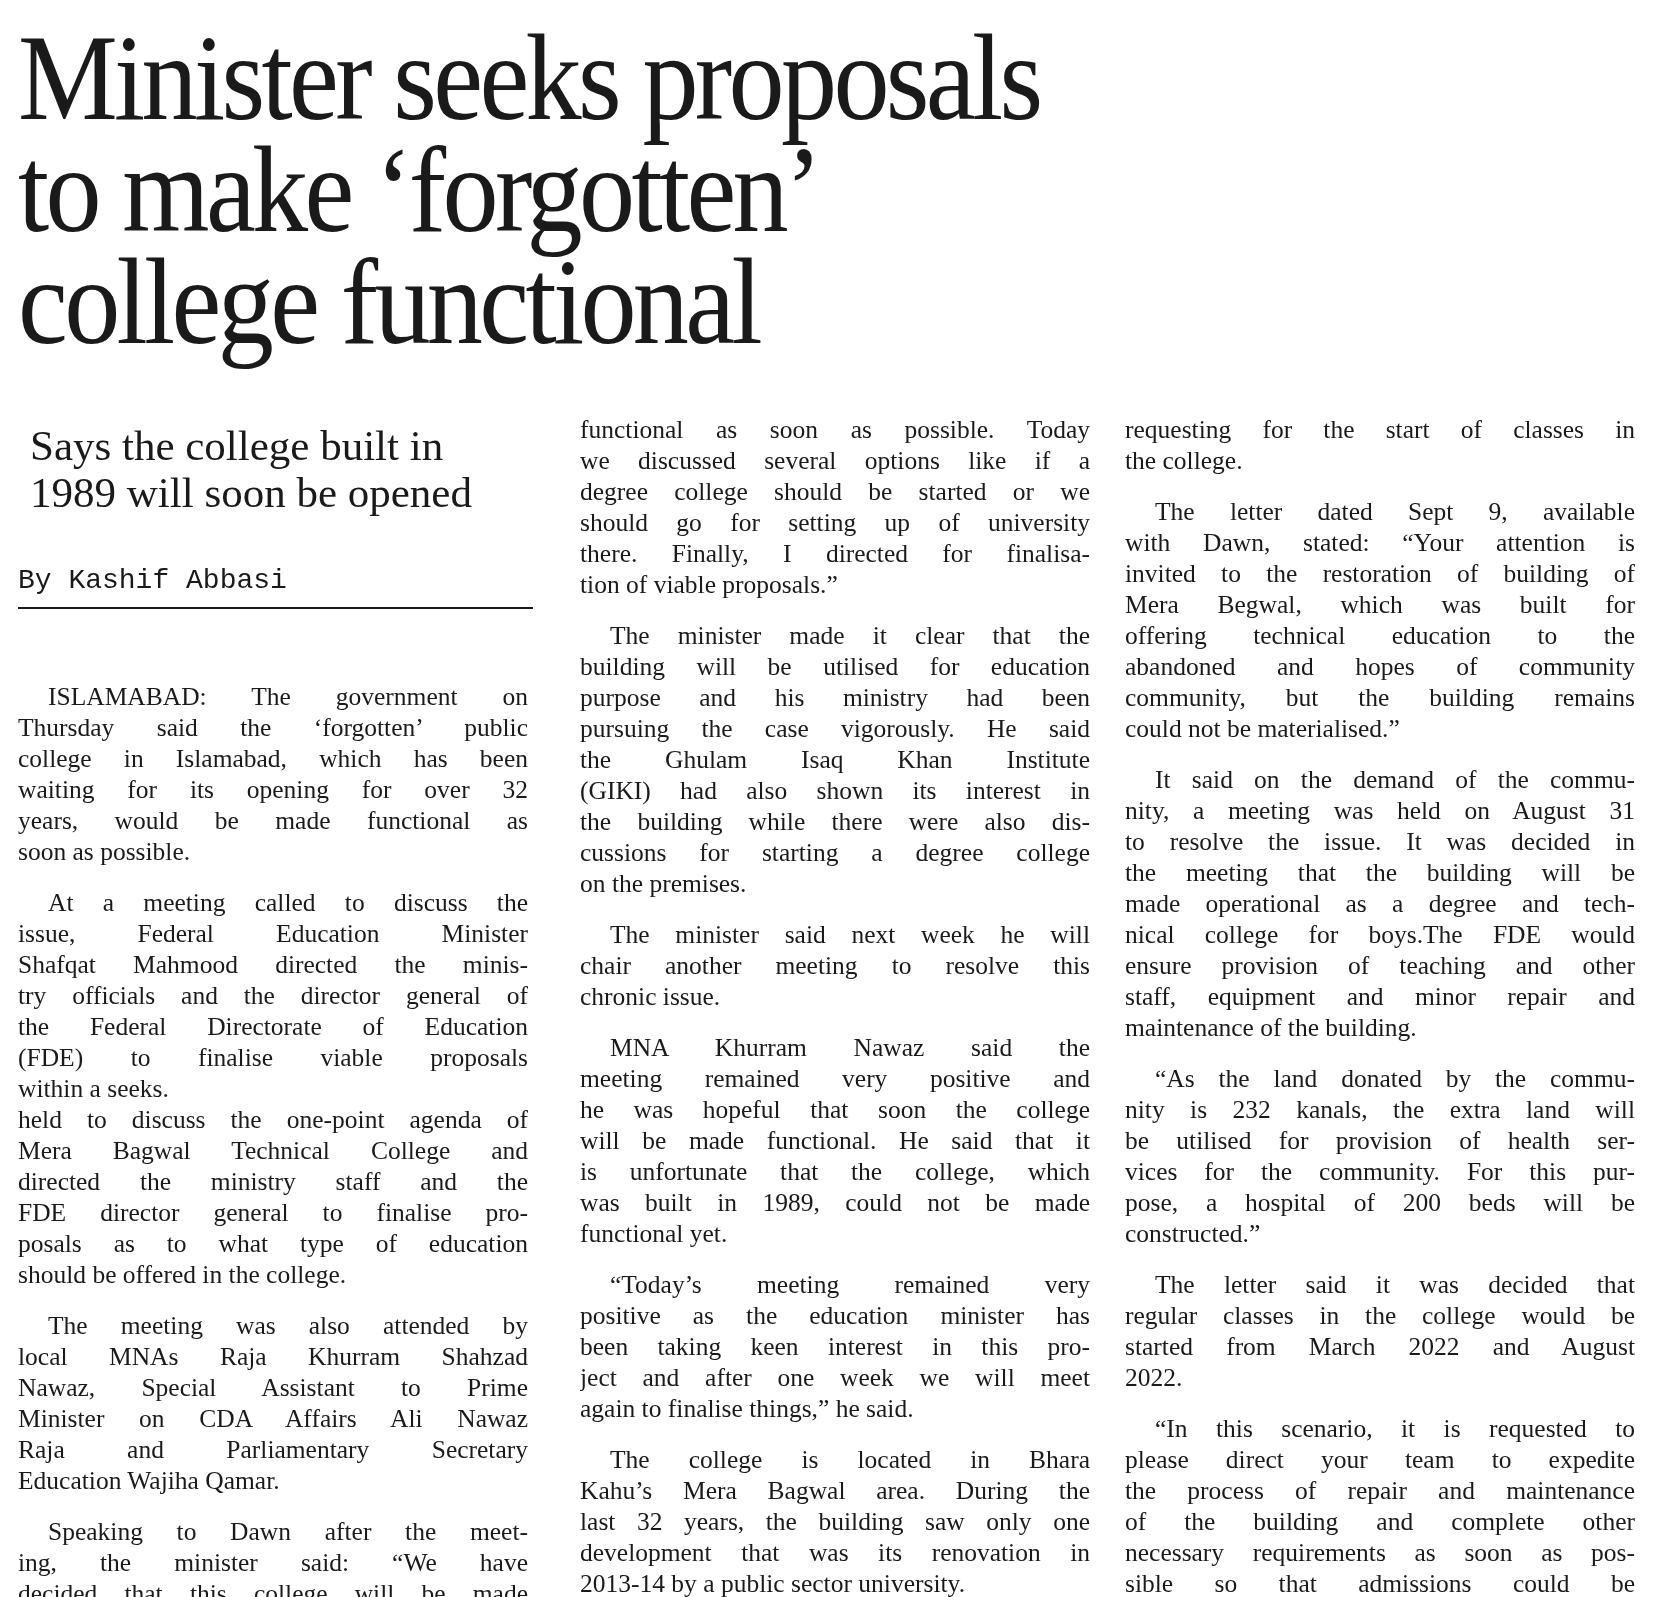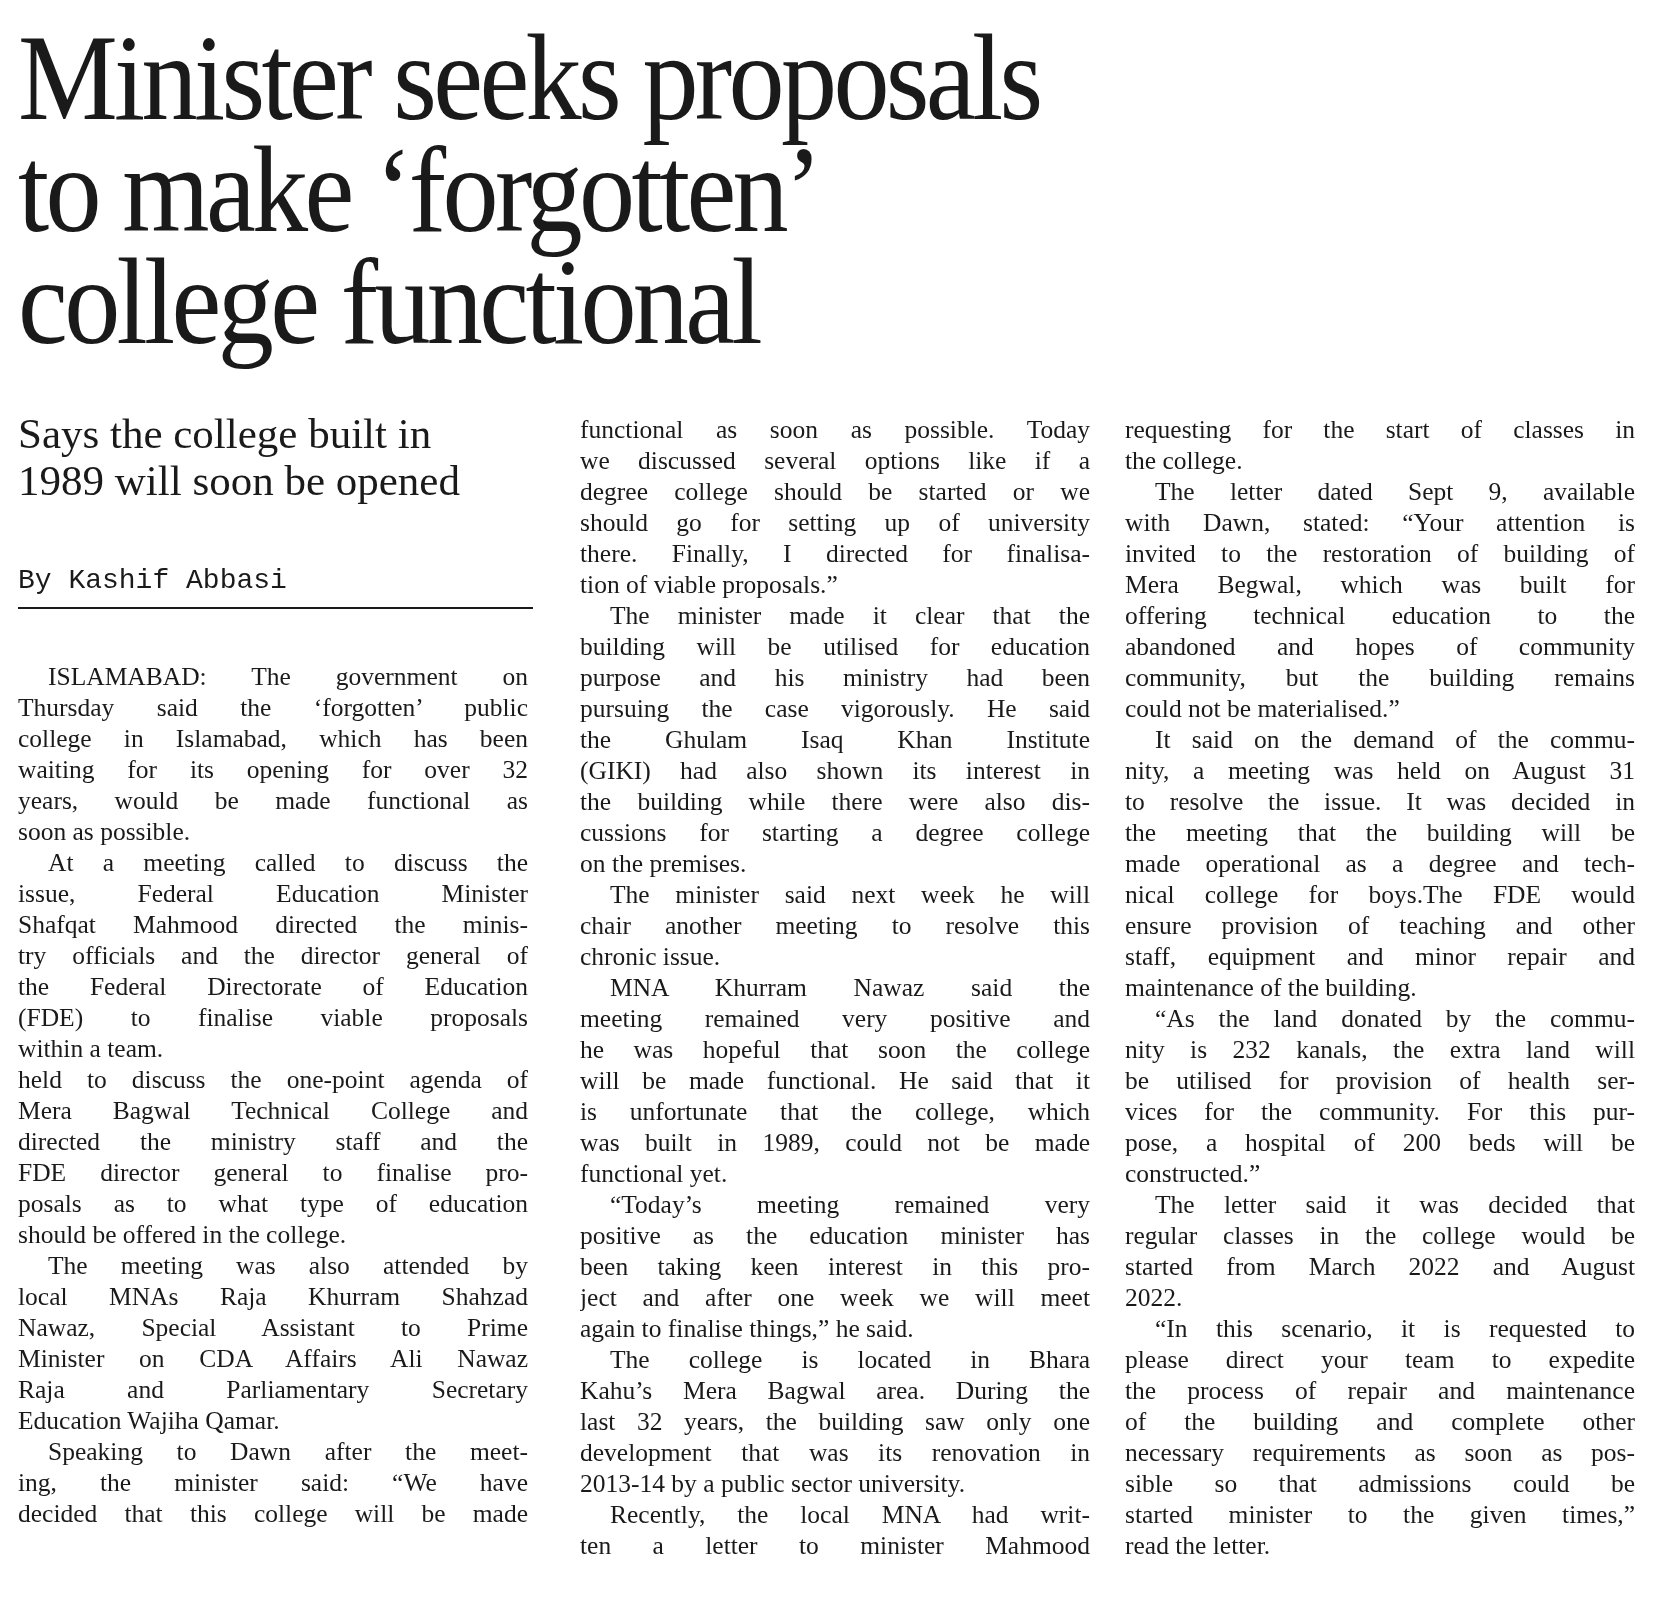--- a/index.html
+++ b/index.html
@@ -8,21 +8,21 @@
     position: absolute; left: 18px; top: 22px; width: 1250px;
     font-family: "Liberation Serif", "DejaVu Serif", serif;
     font-size: 122px; line-height: 112px; letter-spacing: -4px;
     transform: scaleX(0.92); transform-origin: left top;
     color: #1a1a1a; margin: 0; font-weight: normal;
   }
   .headline .hl-line { display: block; white-space: nowrap; }
   .deck {
     position: absolute; left: 18px; top: 410px; width: 520px;
     font-family: "Liberation Serif", "DejaVu Serif", serif;
-    font-size: 43px; line-height: 47px; color: #1a1a1a; margin: 0; font-weight: normal;
+    font-size: 43px; line-height: 47px; color: #1a1a1a; margin: 12px; font-weight: normal;
   }
   .deck .deck-line { display: block; white-space: nowrap; }
   .byline {
     position: absolute; left: 18px; top: 565px;
     font-family: Liberation Mono, monospace;
     font-size: 28px; line-height: 32px; color: #1a1a1a;
   }
   .byline-rule {
     position: absolute; left: 18px; top: 607px; width: 515px; height: 0;
     border-top: 2px solid #1a1a1a;
@@ -33,21 +33,21 @@
     font-size: 25.5px; line-height: 31px; color: #1a1a1a;
   }
   .col1 { left: 18px; top: 661px; }
   .col2 { left: 580px; top: 414px; }
   .col3 { left: 1125px; top: 414px; }
   .ln {
     display: block; height: 31px; overflow: hidden;
     text-align: justify; text-align-last: justify; white-space: nowrap;
   }
   .ln.last { text-align-last: left; }
-  .ln.indent { padding-left: 30px; }
+  .ln.indent { padding-left: 30px; margin-top: 20px; }
 </style>
 </head>
 <body>
 
 <h1 class="headline">
   <span class="hl-line">Minister seeks proposals</span>
   <span class="hl-line">to make ‘forgotten’</span>
   <span class="hl-line">college functional</span>
 </h1>
 
@@ -65,21 +65,21 @@
     <span class="ln">college in Islamabad, which has been</span>
     <span class="ln">waiting for its opening for over 32</span>
     <span class="ln">years, would be made functional as</span>
     <span class="ln last">soon as possible.</span>
     <span class="ln indent">At a meeting called to discuss the</span>
     <span class="ln">issue, Federal Education Minister</span>
     <span class="ln">Shafqat Mahmood directed the minis-</span>
     <span class="ln">try officials and the director general of</span>
     <span class="ln">the Federal Directorate of Education</span>
     <span class="ln">(FDE) to finalise viable proposals</span>
-    <span class="ln last">within a team.</span>
+    <span class="ln last">within a seeks.</span>
     <span class="ln">held to discuss the one-point agenda of</span>
     <span class="ln">Mera Bagwal Technical College and</span>
     <span class="ln">directed the ministry staff and the</span>
     <span class="ln">FDE director general to finalise pro-</span>
     <span class="ln">posals as to what type of education</span>
     <span class="ln last">should be offered in the college.</span>
     <span class="ln indent">The meeting was also attended by</span>
     <span class="ln">local MNAs Raja Khurram Shahzad</span>
     <span class="ln">Nawaz, Special Assistant to Prime</span>
     <span class="ln">Minister on CDA Affairs Ali Nawaz</span>

